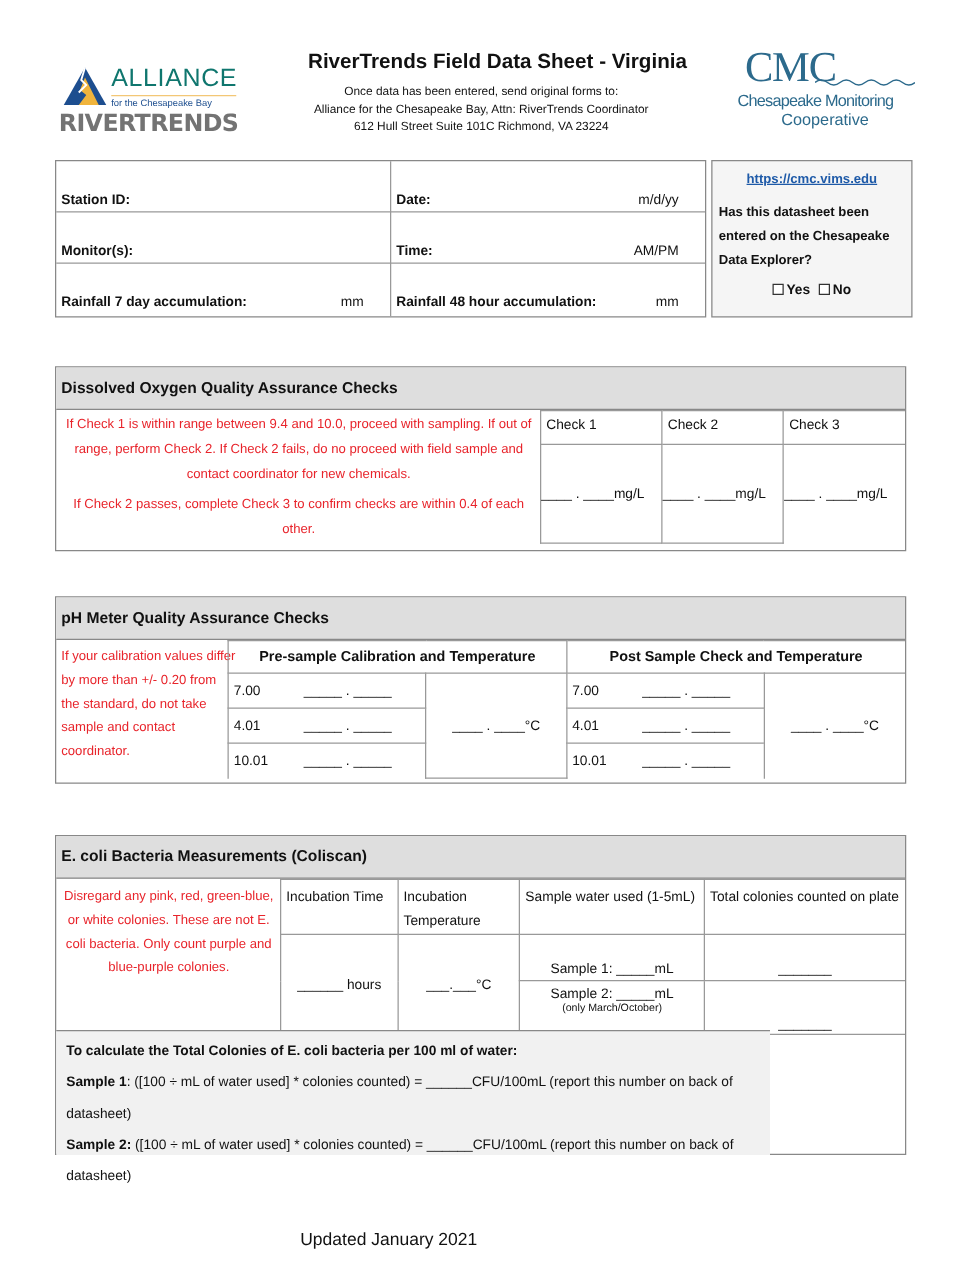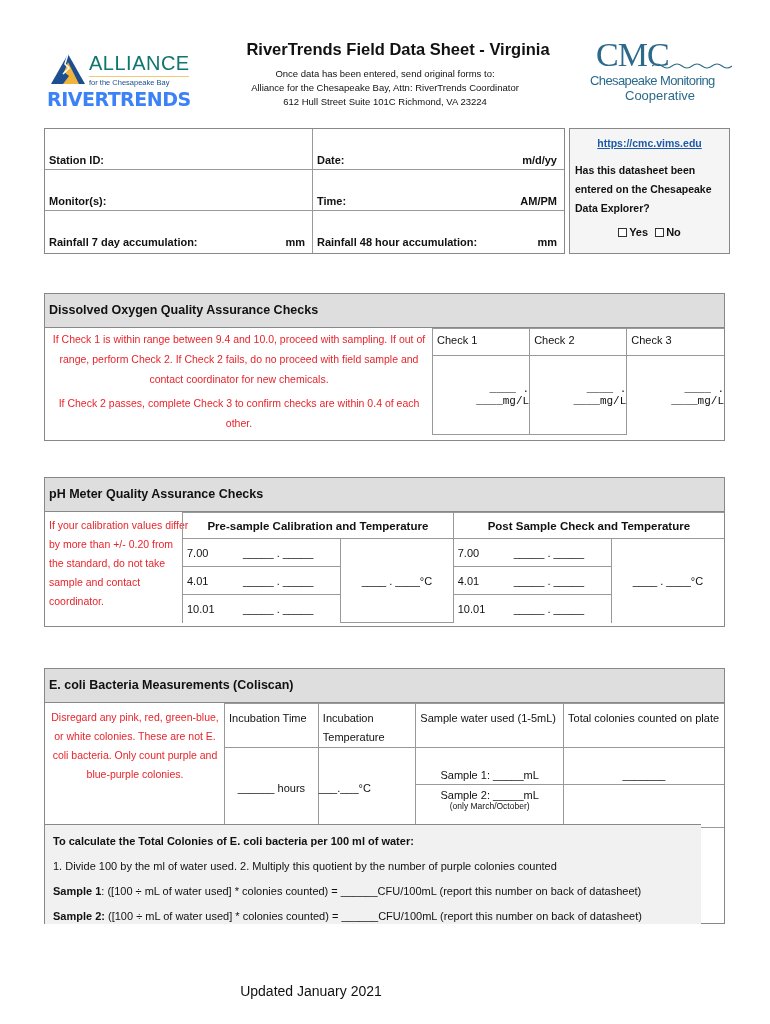--- a/index.html
+++ b/index.html
@@ -6,71 +6,71 @@
   html, body { width: 770px; height: 1024px; background: #ffffff; overflow: hidden; }
   body { font-family: "Liberation Sans", sans-serif; color: #111; position: relative; font-size: 11px; }
   .abs { position: absolute; }
   .bold { font-weight: bold; }
 
   
   .logo-left { left: 47px; top: 52px; width: 145px; height: 58px; }
   .logo-alliance { position: absolute; left: 42px; top: 0; font-size: 20px; color: #0f766e; letter-spacing: 0.5px; }
   .logo-rule { position: absolute; left: 42px; top: 24px; width: 100px; height: 1px; background: #f3c776; }
   .logo-forbay { position: absolute; left: 42px; top: 26px; font-size: 7.5px; color: #1d4e8f; }
-  .logo-river { position: absolute; left: 0; top: 36px; font-size: 19px; font-weight: bold; color: #3b82f6; letter-spacing: -0.5px; font-family: "DejaVu Sans", sans-serif; }
+  .logo-river { position: absolute; left: 0; top: 36px; font-size: 19px; font-weight: bold; color: #737373; letter-spacing: -0.5px; font-family: "DejaVu Sans", sans-serif; }
   .title { left: 0; width: 770px; top: 40px; text-align: center; font-size: 16.5px; font-weight: bold; padding-left: 26px; }
   .sub { left: 0; width: 770px; text-align: center; font-size: 9.5px; }
   .logo-right { left: 590px; top: 40px; width: 145px; height: 70px; color: #2c6a8c; }
   .cmc { position: absolute; left: 6px; top: -4px; font-family: "Liberation Serif", serif; font-size: 34px; letter-spacing: -1px; }
   .cmc-wave { position: absolute; left: 62px; top: 22px; }
   .cmc-line1 { position: absolute; left: 0; top: 33px; font-size: 13px; letter-spacing: -0.6px; }
   .cmc-line2 { position: absolute; left: 35px; top: 48px; font-size: 13px; }
 
   
   .station { left: 44px; top: 128px; width: 521px; height: 126px; border: 1px solid #888; }
   .st-row { position: absolute; left: 0; width: 519px; height: 41px; border-bottom: 1px solid #999; }
   .st-row:last-child { border-bottom: none; }
   .st-cell { position: absolute; top: 0; height: 41px; }
   .st-label { position: absolute; left: 4px; bottom: 4px; font-size: 11px; font-weight: bold; }
-  .st-unit { position: absolute; right: 7px; bottom: 4px; font-size: 11px; font-weight: bold; }
+  .st-unit { position: absolute; right: 21px; bottom: 4px; font-size: 11px; }
   .st-divider { position: absolute; left: 267px; top: 0; width: 1px; height: 124px; background: #999; }
 
   .explorer { left: 569px; top: 128px; width: 161px; height: 126px; border: 1px solid #888; background: #f5f5f5; }
   .ex-link { position: absolute; left: 0; width: 159px; top: 8px; text-align: center; color: #1e5aa8; text-decoration: underline; font-weight: bold; font-size: 10.5px; }
   .ex-q { position: absolute; left: 5px; top: 32px; width: 155px; font-weight: bold; font-size: 10.5px; line-height: 19px; }
   .ex-opts { position: absolute; left: 0; width: 159px; top: 97px; text-align: center; font-weight: bold; font-size: 11px; }
   .cb { display: inline-block; width: 9px; height: 9px; border: 1px solid #333; vertical-align: -1px; margin-right: 2px; background: #fff; }
 
   
   .section { left: 44px; width: 681px; border: 1px solid #888; }
   .sec-head { height: 34px; background: #dedede; border-bottom: 1px solid #888; padding: 9px 0 0 4px; font-weight: bold; font-size: 12.5px; }
   table.grid { border-collapse: collapse; position: absolute; }
   table.grid td { border: 1px solid #999; font-size: 11px; vertical-align: top; padding: 0; }
 
   
   .do-text { position: absolute; left: 0; top: 35px; width: 388px; text-align: center; font-size: 10.5px; line-height: 20px; color: #e8242b; }
   .do-grid { left: 387px; top: 34px; }
   .do-grid td { width: 98px; }
   .do-grid .hdr td { height: 27px; padding: 5px 0 0 4px; }
-  .do-grid .val td { height: 79px; vertical-align: middle; text-align: right; font-size: 11px; font-family: Liberation Mono, monospace; }
+  .do-grid .val td { height: 79px; vertical-align: middle; text-align: left; font-size: 11px; }
 
   
   .ph-text { position: absolute; left: 4px; top: 38px; width: 140px; font-size: 10.5px; line-height: 19px; color: #e8242b; }
   .ph-grid { left: 137px; top: 34px; }
   .ph-grid .h td { height: 26px; text-align: center; vertical-align: middle; font-weight: bold; font-size: 11.5px; }
   .ph-grid td.lbl { height: 28px; padding: 8px 0 0 4px; width: 160px; }
   .ph-grid td.tmp { width: 114px; vertical-align: middle; text-align: center; }
   .lbl .num { display: inline-block; width: 56px; }
 
   
   .ec-text { position: absolute; left: 4px; top: 39px; width: 172px; text-align: center; font-size: 10.5px; line-height: 19px; color: #e8242b; }
   .ec-grid { left: 179px; top: 34px; }
   .ec-grid td { font-size: 10.5px; }
   .ec-grid .h td { height: 40px; padding: 5px 0 0 4px; line-height: 19px; }
-  .ec-note { position: absolute; left: 0; top: 155px; width: 656px; height: 100px; background: #f1f1f1; border-top: 1px solid #888; padding: 4px 0 0 8px; font-size: 11px; line-height: 25px; }
+  .ec-note { position: absolute; left: 0; top: 155px; width: 571px; height: 100px; background: #f1f1f1; border-top: 1px solid #888; padding: 4px 0 0 8px; font-size: 11px; line-height: 25px; }
   .small { font-size: 8.5px; }
 
   .footer { left: 0; width: 622px; top: 983px; text-align: center; font-size: 14px; }
 </style>
 </head>
 <body>
 
 <div class="abs logo-left">
   <svg style="position:absolute;left:2px;top:0" width="38" height="34" viewBox="0 0 38 34">
     <polygon points="19,2 36,32 2,32" fill="#1d4e8f"></polygon>
@@ -193,34 +193,33 @@
   <table class="grid ec-grid">
     <tbody>
         <tr class="h">
       <td style="width:97px">Incubation Time</td>
       <td style="width:100px">Incubation Temperature</td>
       <td style="width:155px">Sample water used (1-5mL)</td>
       <td style="width:170px;border-right:none">Total colonies counted on plate</td>
     </tr>
     <tr>
       <td rowspan="2" style="vertical-align:middle;text-align:center;height:80px">______ hours</td>
-      <td rowspan="2" style="vertical-align:middle;text-align:left">___.___°C</td>
+      <td rowspan="2" style="vertical-align:middle;text-align:center">___.___°C</td>
       <td style="height:37px;text-align:center;vertical-align:bottom;padding-bottom:3px">Sample 1: _____mL</td>
       <td style="text-align:center;vertical-align:bottom;padding-bottom:3px;border-right:none">_______</td>
     </tr>
     <tr>
       <td style="height:43px;text-align:center;padding-top:4px">
         <div>Sample 2: _____mL</div>
         <div class="small">(only March/October)</div>
       </td>
       <td style="text-align:center;vertical-align:bottom;padding-bottom:2px;border-right:none">_______</td>
     </tr>
   </tbody>
     </table>
   <div class="ec-note">
     <div class="bold">To calculate the Total Colonies of E. coli bacteria per 100 ml of water:</div>
-    <div>1. Divide 100 by the ml of water used.  2. Multiply this quotient by the number of purple colonies counted</div>
     <div><span class="bold">Sample 1</span><span>: ([100 ÷ mL of water used] * colonies counted) = ______CFU/100mL  (report this number on back of datasheet)</span></div>
     <div><span class="bold">Sample 2:</span><span>  ([100 ÷ mL of water used] * colonies counted) = ______CFU/100mL  (report this number on back of datasheet)</span></div>
   </div>
 </div>
 
 <div class="abs footer">Updated January 2021</div>
 
 </body></html>

